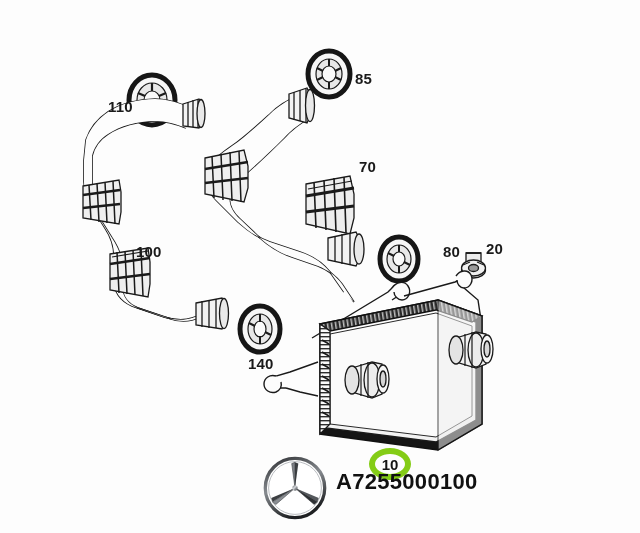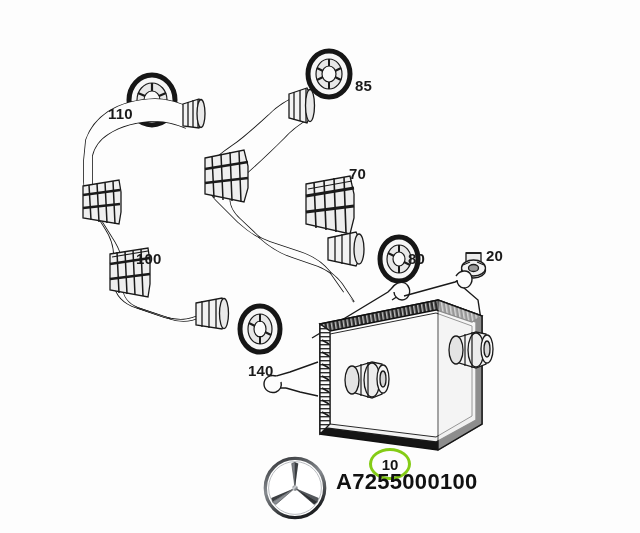--- a/index.html
+++ b/index.html
@@ -24,21 +24,20 @@
   }
   .callout-label {
     position: absolute;
     font-family: "Liberation Sans", sans-serif;
     font-size: 15px;
     font-weight: bold;
     color: #1a1a1a;
     letter-spacing: 0.2px;
     white-space: nowrap;
     user-select: none;
-    margin-top: 7px;
   }
   #footer-bar {
     position: absolute;
     left: 262px;
     top: 455px;
     width: 230px;
     height: 78px;
     display: flex;
     align-items: flex-start;
     gap: 8px;
@@ -55,21 +54,21 @@
     color: #111111;
     letter-spacing: 0.3px;
     margin-top: 14px;
   }
   #main-callout-badge {
     position: absolute;
     left: 369px;
     top: 448px;
     width: 42px;
     height: 32px;
-    border: 3px solid #84cc16;
+    border: 6px solid #84cc16;
     border-radius: 50%;
     box-sizing: border-box;
     display: flex;
     align-items: center;
     justify-content: center;
     text-align: right;
   }
   #main-callout-badge span {
     font-family: "Liberation Sans", sans-serif;
     font-size: 15px;
@@ -301,23 +300,23 @@
         <ellipse cx="476" cy="350" rx="8" ry="17" fill="#ededed"></ellipse>
         <ellipse cx="487" cy="349" rx="6" ry="14" fill="#f7f7f7"></ellipse>
         <ellipse cx="487" cy="349" rx="3" ry="8" fill="#d6d6d6"></ellipse>
         <path d="M465 334 L465 366 M472 332 L472 368" stroke="#1a1a1a" stroke-width="1.2"></path>
       </g>
     </g>
   </svg>
 
   <div class="callout-label" style="left:108px; top:98px;">110</div>
   <div class="callout-label" style="left:355px; top:70px;">85</div>
-  <div class="callout-label" style="left:349px; top:158px;">70</div>
+  <div class="callout-label" style="left:359px; top:158px;">70</div>
   <div class="callout-label" style="left:136px; top:243px;">100</div>
-  <div class="callout-label" style="left:408px; top:243px;">80</div>
+  <div class="callout-label" style="left:420px; top:243px;padding-left:23px;">80</div>
   <div class="callout-label" style="left:486px; top:240px;">20</div>
   <div class="callout-label" style="left:248px; top:355px;">140</div>
 
   <div id="main-callout-badge">
     <span>10</span>
   </div>
 
   <div id="footer-bar">
     <div id="mb-logo-wrap">
       <svg viewBox="0 0 100 100" width="66" height="66">

